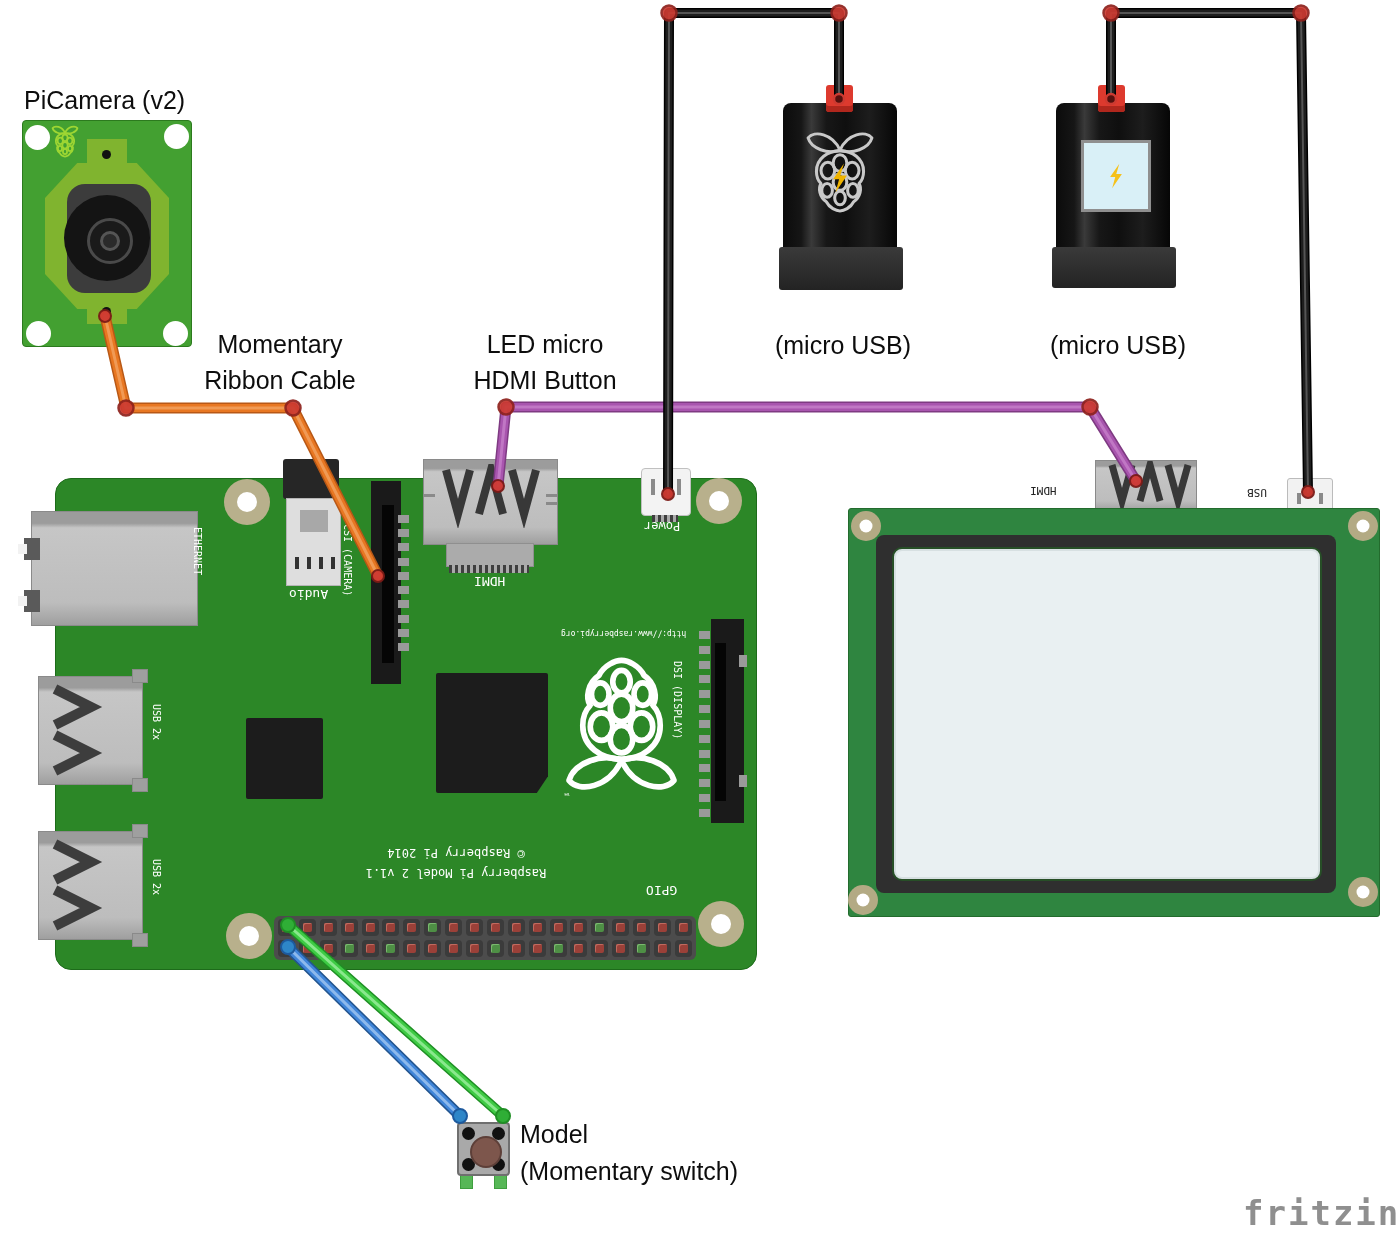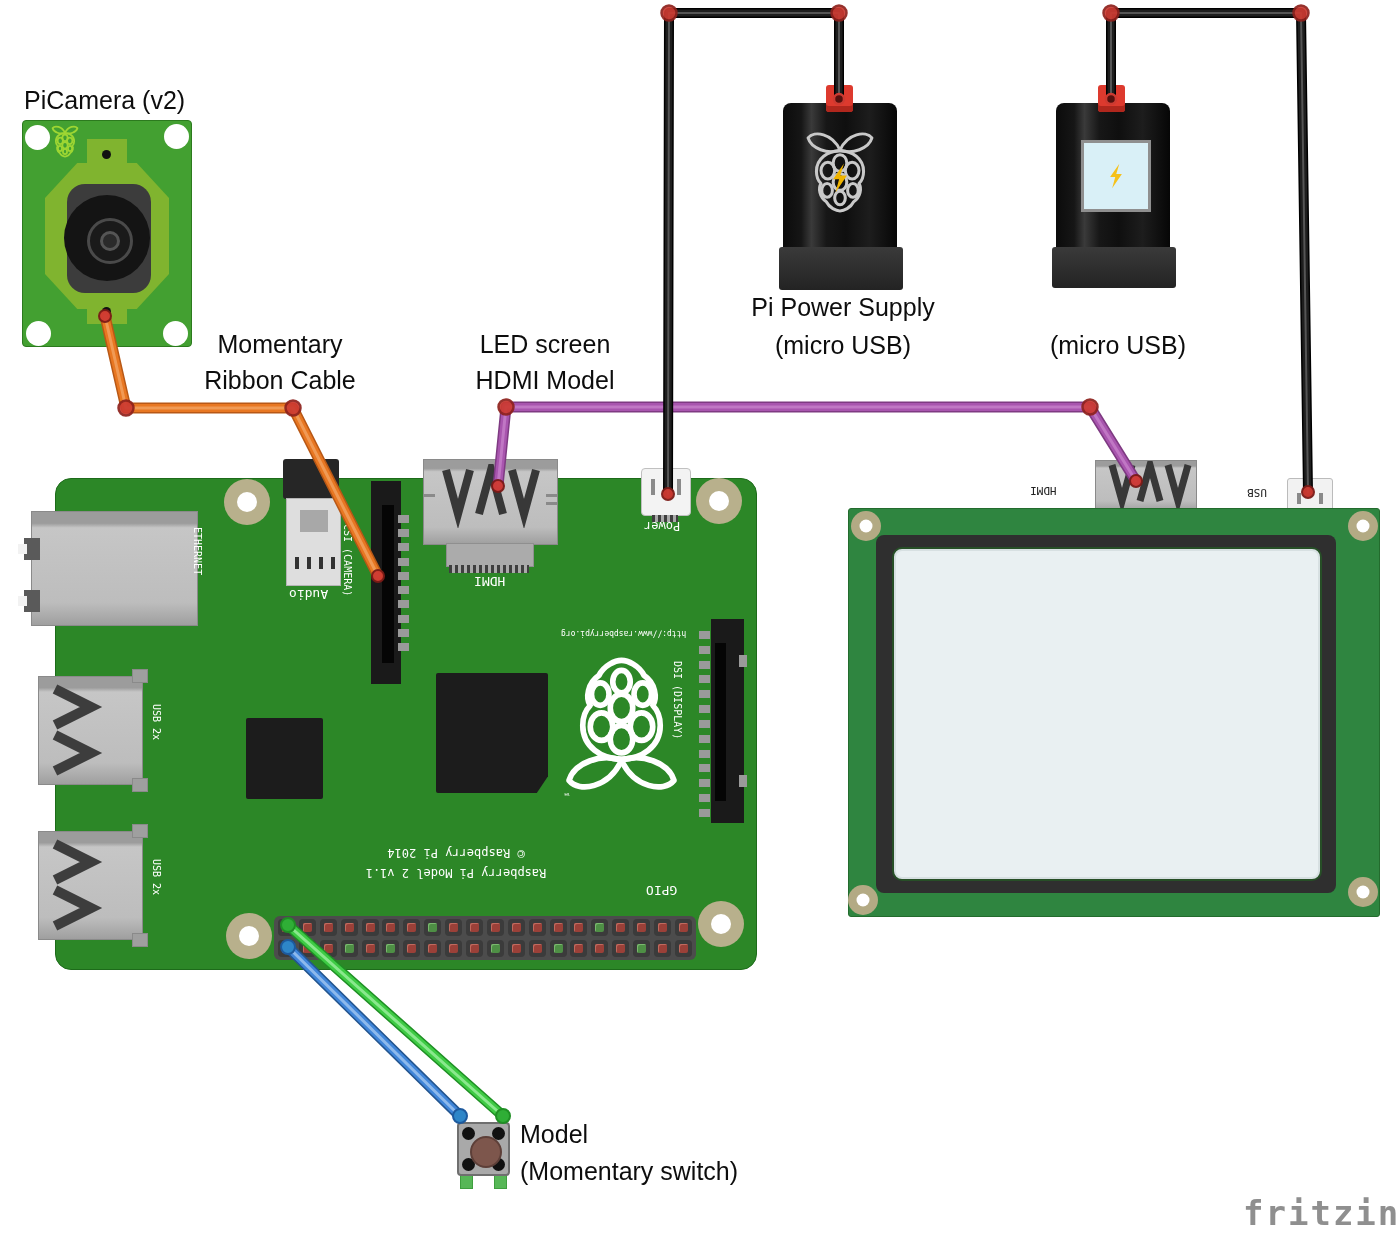--- a/index.html
+++ b/index.html
@@ -103,33 +103,32 @@
     <div class="cam-dot" style="left:79px;top:29px;"></div>
     <div class="cam-dot" style="left:79px;top:186px;"></div>
     <div id="cam-lens-sq"></div>
     <div id="cam-lens-o"></div>
     <div id="cam-lens-m"></div>
     <div id="cam-lens-i"></div>
   </div>
 
   <div class="lbl center" style="left:160px;top:330px;width:240px;">Momentary</div>
   <div class="lbl center" style="left:160px;top:366px;width:240px;">Ribbon Cable</div>
-  <div class="lbl center" style="left:425px;top:330px;width:240px;">LED screen</div>
-  <div class="lbl center" style="left:425px;top:366px;width:240px;">HDMI Model</div>
+  <div class="lbl center" style="left:425px;top:330px;width:240px;">LED micro</div>
+  <div class="lbl center" style="left:425px;top:366px;width:240px;">HDMI Button</div>
 
   <div class="supply-conn" style="left:826px;top:85px;"></div>
   <div class="supply-body" style="left:783px;top:103px;"></div>
   <svg class="logo" viewBox="0 0 100 115" style="left:802px;top:127px;width:76px;height:88px;z-index:7;">
     <use href="#raspi-logo" stroke="#c9c9c9" stroke-width="4"></use>
   </svg>
   <svg class="logo" viewBox="0 0 86 96" style="left:827px;top:154px;width:26px;height:48px;z-index:8;">
     <use href="#bolt" fill="#f0b400"></use>
   </svg>
   <div class="supply-base" style="left:779px;top:247px;"></div>
-  <div class="lbl center" style="left:713px;top:293px;width:260px;">Pi Power Supply</div>
   <div class="lbl center" style="left:713px;top:331px;width:260px;">(micro USB)</div>
 
   <div class="supply-conn" style="left:1098px;top:85px;"></div>
   <div class="supply-body" style="left:1056px;top:103px;"></div>
   <div id="led-square">
     <svg viewBox="0 0 86 96" style="position:absolute;left:21px;top:11px;width:22px;height:44px;">
       <use href="#bolt" fill="#f5c11a"></use>
     </svg>
   </div>
   <div class="supply-base" style="left:1052px;top:247px;height:41px;"></div>

